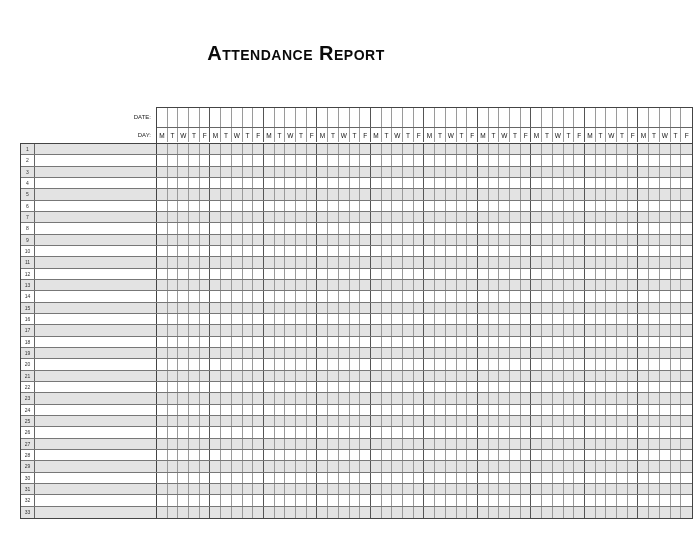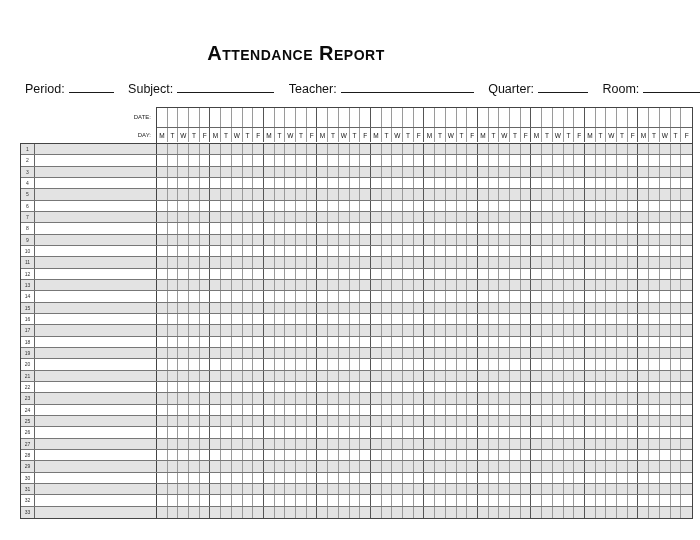--- a/index.html
+++ b/index.html
@@ -102,27 +102,20 @@
   }
   .bcell.name { border-right:1.5px solid #444; }
 </style>
 </head>
 <body>
 
 <div class="page">
 
   <div class="title">Attendance Report</div>
 
-  <div class="form-line">
-    <span class="field"><span class="lbl">Period:</span><span class="blank b1"></span></span>
-    <span class="field"><span class="lbl">Subject:</span><span class="blank b2"></span></span>
-    <span class="field"><span class="lbl">Teacher:</span><span class="blank b3"></span></span>
-    <span class="field"><span class="lbl">Quarter:</span><span class="blank b4"></span></span>
-    <span class="field"><span class="lbl">Room:</span><span class="blank b5"></span></span>
-  </div>
 
   <div class="hlabel date">DATE:</div>
   <div class="hlabel day">DAY:</div>
 
   <div class="head-grid">
     <div class="hrow date-r">
         <div class="hcell"></div>
         <div class="hcell"></div>
         <div class="hcell"></div>
         <div class="hcell"></div>

